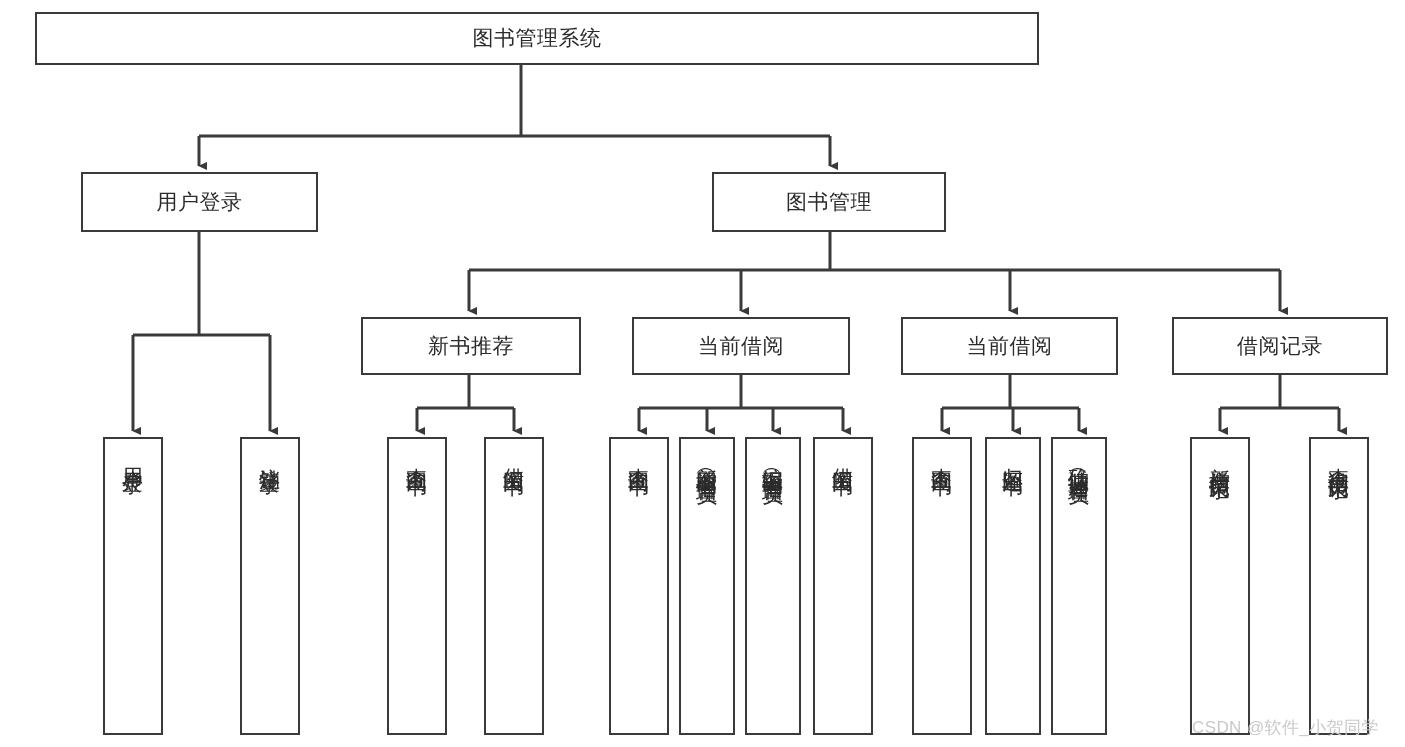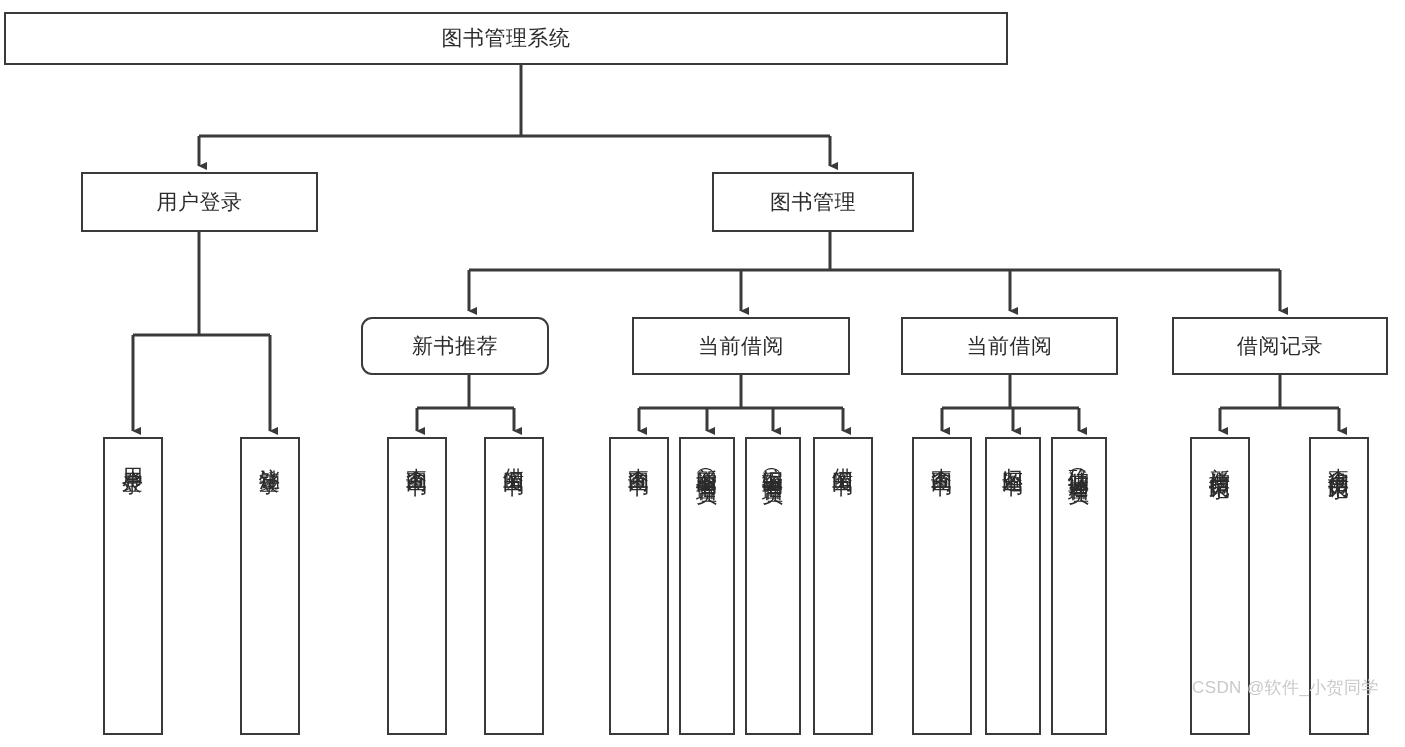--- a/index.html
+++ b/index.html
@@ -51,21 +51,21 @@
     line-height: 1.0;
   }
   .node.vertical {
     align-items: flex-start;
     justify-content: center;
     padding-top: 12px;
   }
   .watermark {
     position: absolute;
     left: 1192px;
-    top: 676px;
+    top: 716px;
     font-size: 17px;
     color: #c9c9c9;
     white-space: nowrap;
     z-index: 6;
     letter-spacing: 0.4px;
   }
 </style>
 </head>
 <body>
 
@@ -117,32 +117,32 @@
       <path d="M 1013,408 L 1013,431" marker-end="url(#arrowhead)"></path>
       <path d="M 1079,408 L 1079,431" marker-end="url(#arrowhead)"></path>
 
       <path d="M 1280,375 L 1280,408"></path>
       <path d="M 1220,408 L 1339,408"></path>
       <path d="M 1220,408 L 1220,431" marker-end="url(#arrowhead)"></path>
       <path d="M 1339,408 L 1339,431" marker-end="url(#arrowhead)"></path>
     </g>
   </svg>
 
-  <div class="node" style="left:4px; top:12px; width:1004px; height:53px;">
+  <div class="node" style="left:35px; top:12px; width:1004px; height:53px;">
     <span class="node-label">图书管理系统</span>
   </div>
 
   <div class="node" style="left:81px; top:172px; width:237px; height:60px;">
     <span class="node-label">用户登录</span>
   </div>
-  <div class="node" style="left:712px; top:172px; width:202px; height:60px;">
+  <div class="node" style="left:712px; top:172px; width:234px; height:60px;">
     <span class="node-label">图书管理</span>
   </div>
 
-  <div class="node" style="left:361px; top:317px; width:188px; height:58px;border-radius:11px;">
+  <div class="node" style="left:361px; top:317px; width:220px; height:58px;">
     <span class="node-label">新书推荐</span>
   </div>
   <div class="node" style="left:632px; top:317px; width:218px; height:58px;">
     <span class="node-label">当前借阅</span>
   </div>
   <div class="node" style="left:1172px; top:317px; width:216px; height:58px;">
     <span class="node-label">借阅记录</span>
   </div>
   <div class="node" style="left:901px; top:317px; width:217px; height:58px;">
     <span class="node-label">当前借阅</span>

